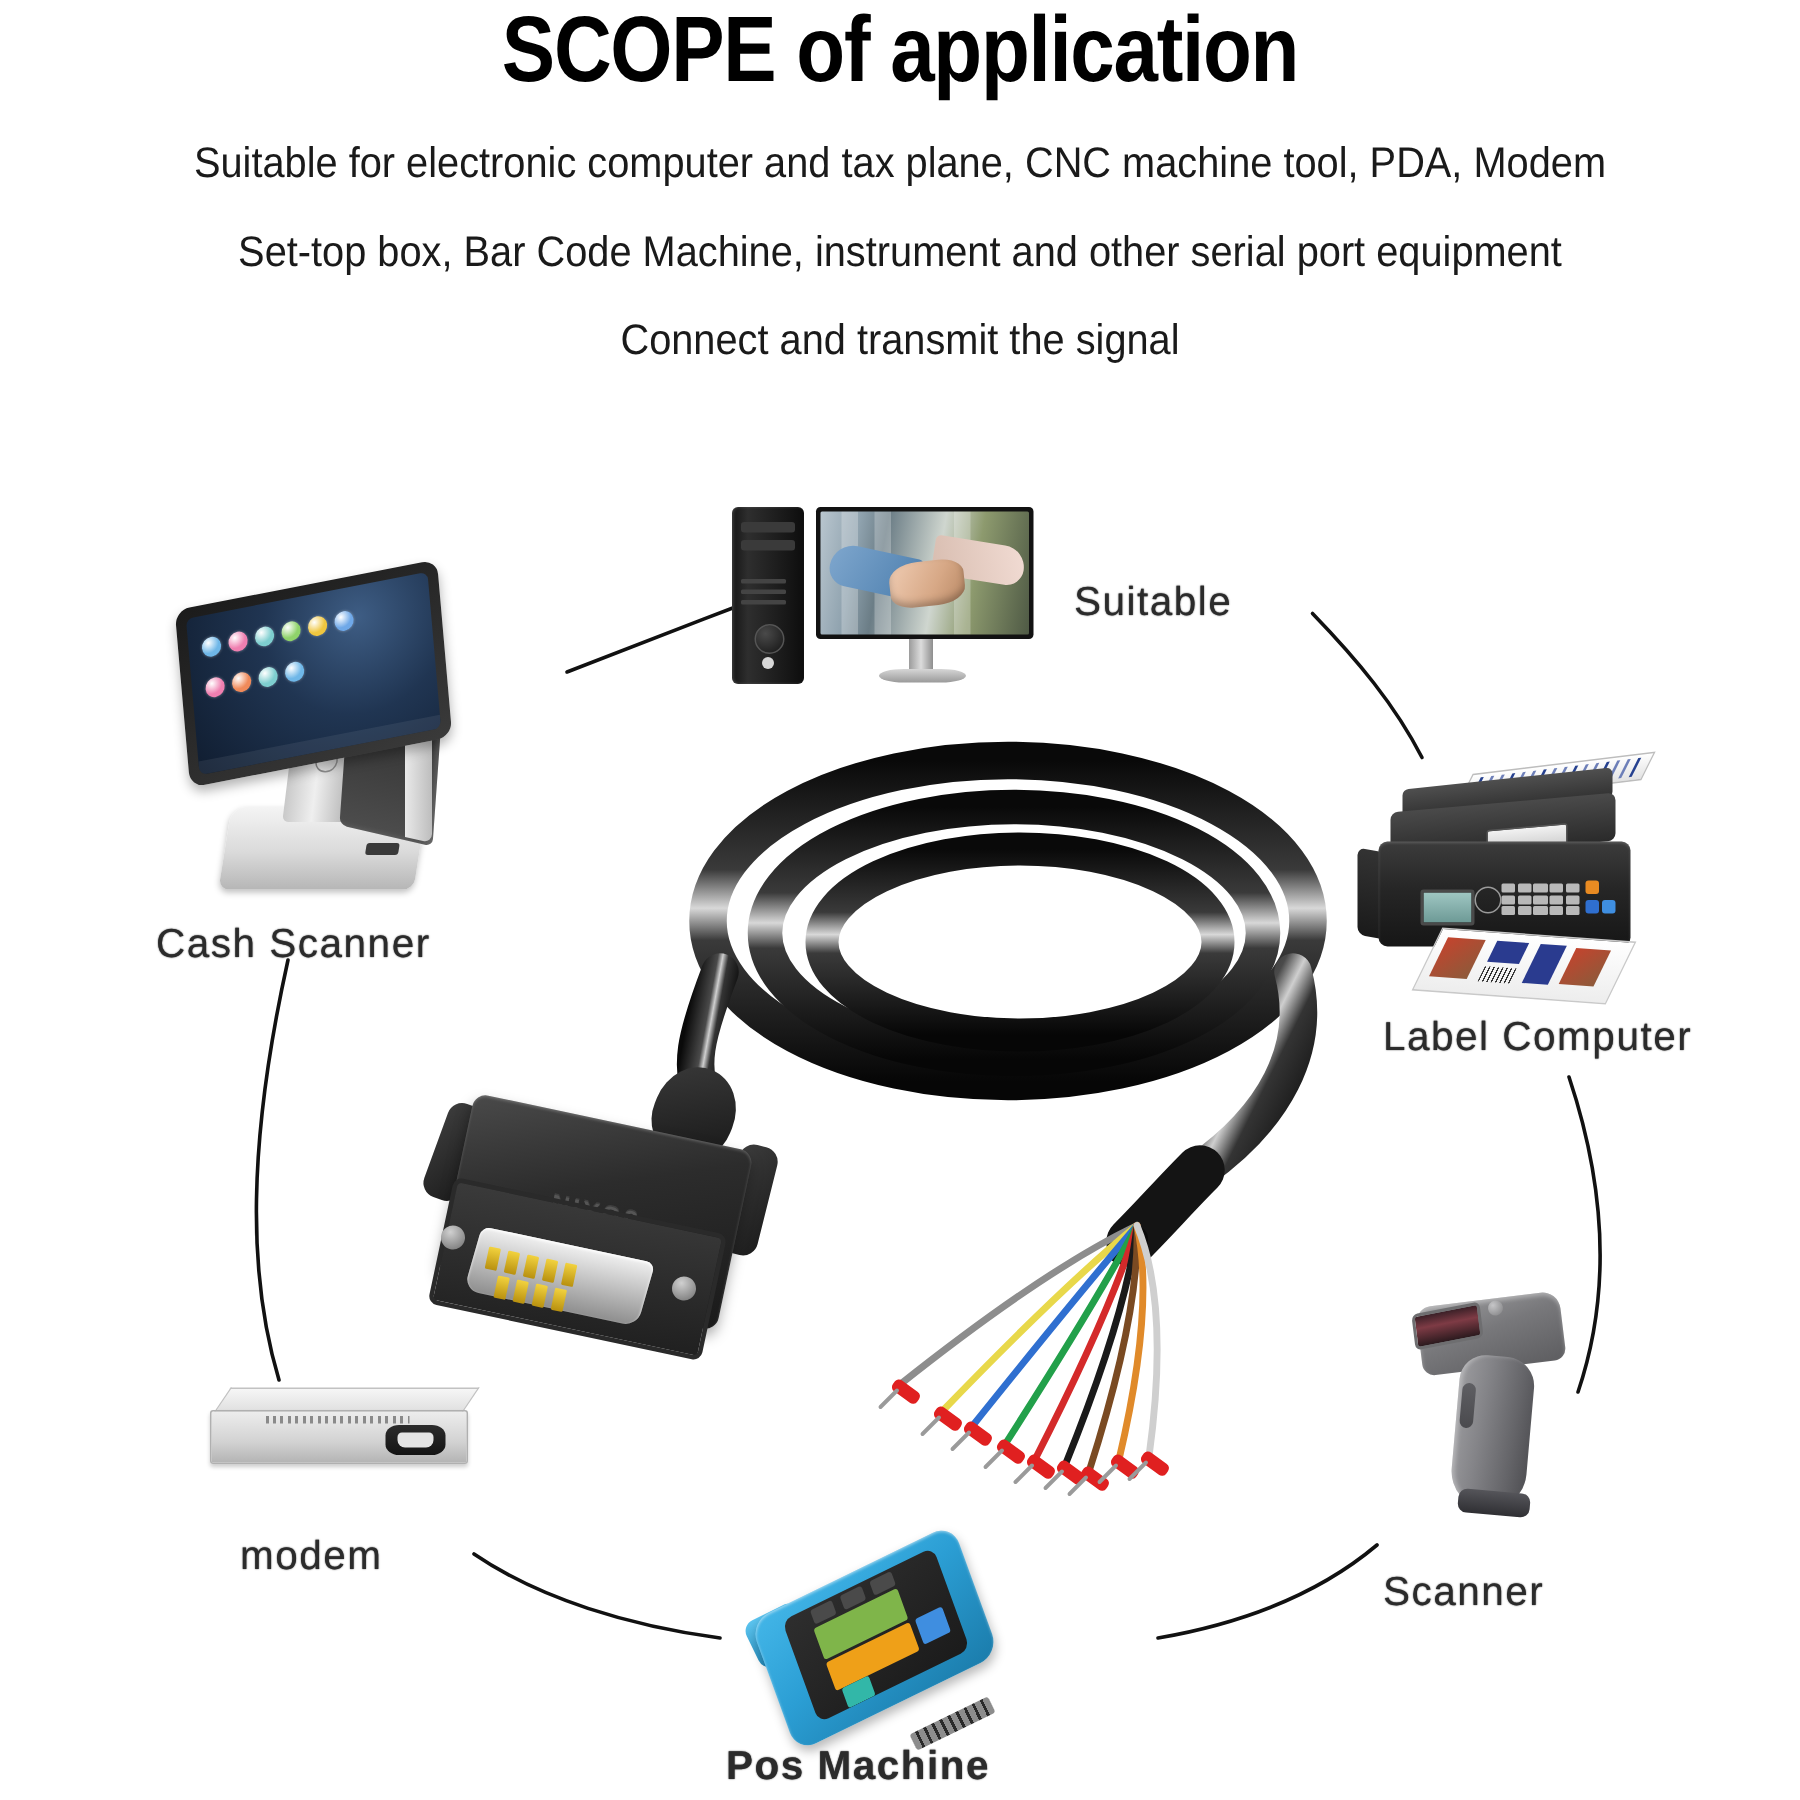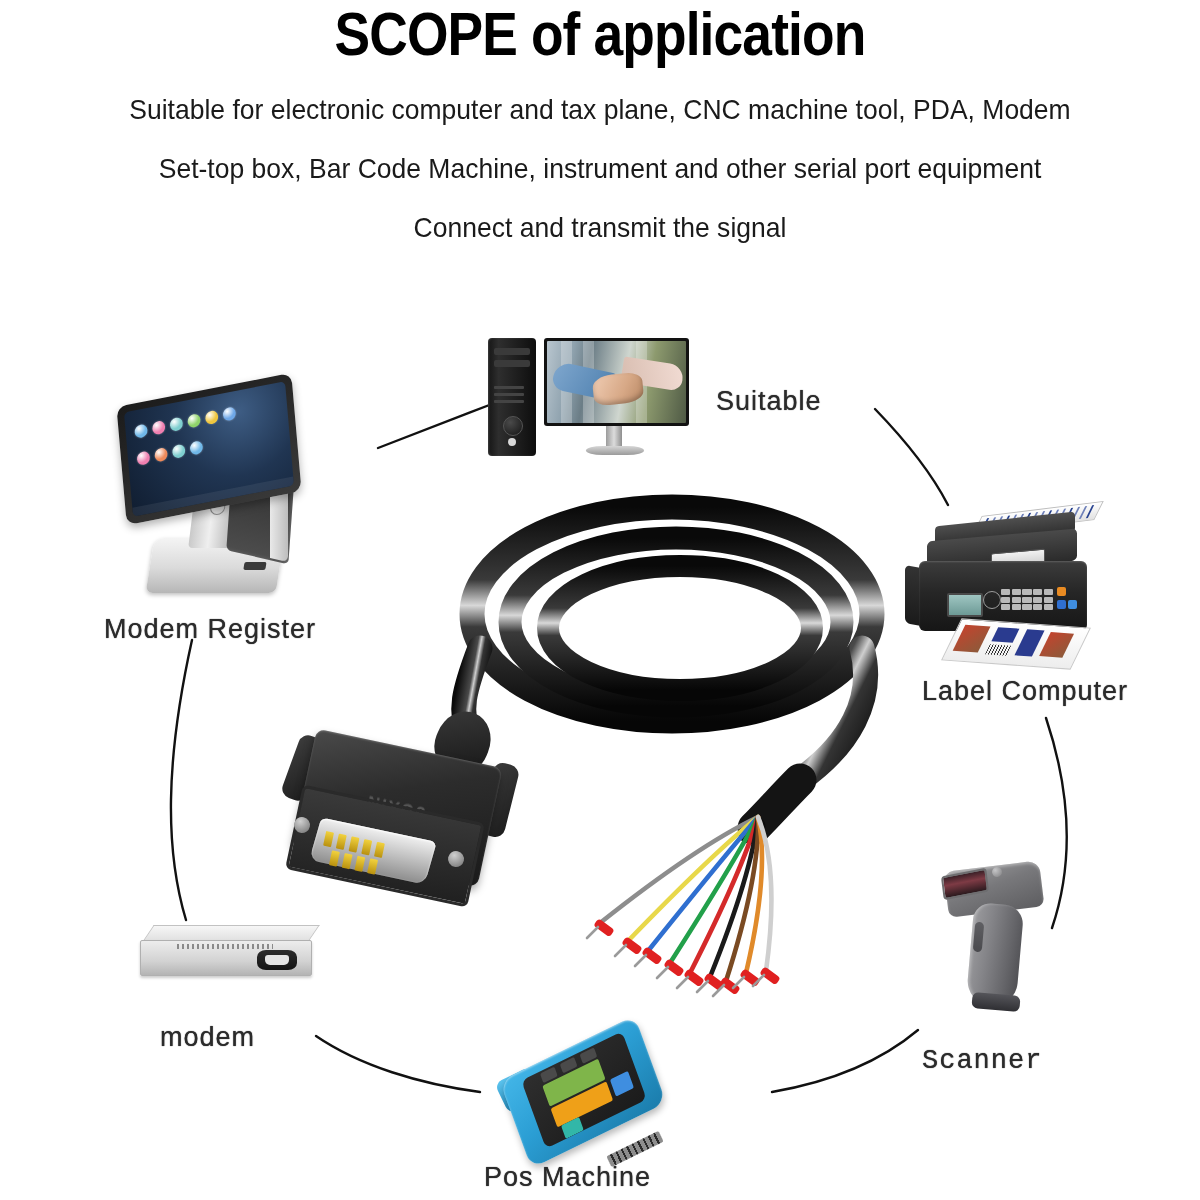--- a/index.html
+++ b/index.html
@@ -419,21 +419,21 @@
         <div class="cr-iconrow cr-r2" id="cr-row2">
             <div class="cr-ic" style="background: radial-gradient(circle at 35% 28%, rgb(255, 255, 255) 0%, rgb(239, 127, 176) 55%, rgb(239, 127, 176) 100%);"></div>
             <div class="cr-ic" style="background: radial-gradient(circle at 35% 28%, rgb(255, 255, 255) 0%, rgb(240, 138, 90) 55%, rgb(240, 138, 90) 100%);"></div>
             <div class="cr-ic" style="background: radial-gradient(circle at 35% 28%, rgb(255, 255, 255) 0%, rgb(126, 206, 207) 55%, rgb(126, 206, 207) 100%);"></div>
             <div class="cr-ic" style="background: radial-gradient(circle at 35% 28%, rgb(255, 255, 255) 0%, rgb(111, 183, 232) 55%, rgb(111, 183, 232) 100%);"></div>
           </div>
         <div class="cr-white-band"></div>
       </div>
     </div>
   </div>
-  <div class="devlabel" style="left:104px;top:614px;">Modem Register</div>
+  <div class="devlabel" style="left:104px;top:614px;">Cash Scanner</div>
 
   <div class="dev" id="computer">
     <div class="pc-tower">
       <div class="pc-bay" style="top:10px;"></div>
       <div class="pc-bay" style="top:22px;"></div>
       <div class="pc-slot" style="top:48px;"></div>
       <div class="pc-slot" style="top:55px;"></div>
       <div class="pc-slot" style="top:62px;"></div>
       <div class="pc-logo"></div>
       <div class="pc-pwr"></div>
@@ -510,37 +510,37 @@
   <div class="devlabel" style="left:922px;top:676px;">Label Computer</div>
 
   <div class="dev" id="scanner">
     <div class="sc-head"></div>
     <div class="sc-window"></div>
     <div class="sc-btn"></div>
     <div class="sc-grip"></div>
     <div class="sc-trigger"></div>
     <div class="sc-foot"></div>
   </div>
-  <div class="devlabel" style="left:922px;top:1046px;font-family:Liberation Mono, monospace;">Scanner</div>
+  <div class="devlabel" style="left:922px;top:1046px;">Scanner</div>
 
   <div class="dev" id="pos">
     <div class="pos-printer"></div>
     <div class="pos-body"></div>
     <div class="pos-screen" id="pos-screen">
         <div class="pos-tile" style="left: 18px; top: 14px; width: 62px; height: 22px; background: rgb(127, 181, 74);"></div>
         <div class="pos-tile" style="left: 18px; top: 38px; width: 62px; height: 20px; background: rgb(239, 160, 24);"></div>
         <div class="pos-tile" style="left: 84px; top: 38px; width: 20px; height: 18px; background: rgb(63, 142, 224);"></div>
         <div class="pos-tile" style="left: 22px; top: 58px; width: 20px; height: 14px; background: rgb(50, 183, 168);"></div>
         <div class="pos-tile" style="left: 20px; top: 2px; width: 16px; height: 10px; background: rgb(74, 74, 74);"></div>
         <div class="pos-tile" style="left: 42px; top: 2px; width: 16px; height: 10px; background: rgb(74, 74, 74);"></div>
         <div class="pos-tile" style="left: 64px; top: 2px; width: 16px; height: 10px; background: rgb(74, 74, 74);"></div>
       </div>
     <div class="pos-kbd"></div>
   </div>
-  <div class="devlabel" style="left:484px;top:1162px;">Pos Machine</div>
+  <div class="devlabel" style="left:484px;top:1162px;font-weight:bold;">Pos Machine</div>
 
   <div class="dev" id="modem">
     <div class="md-top"></div>
     <div class="md-front">
       <div class="md-vents"></div>
       <div class="md-iec"></div>
     </div>
   </div>
   <div class="devlabel" style="left:160px;top:1022px;text-align:right;">modem</div>
 

